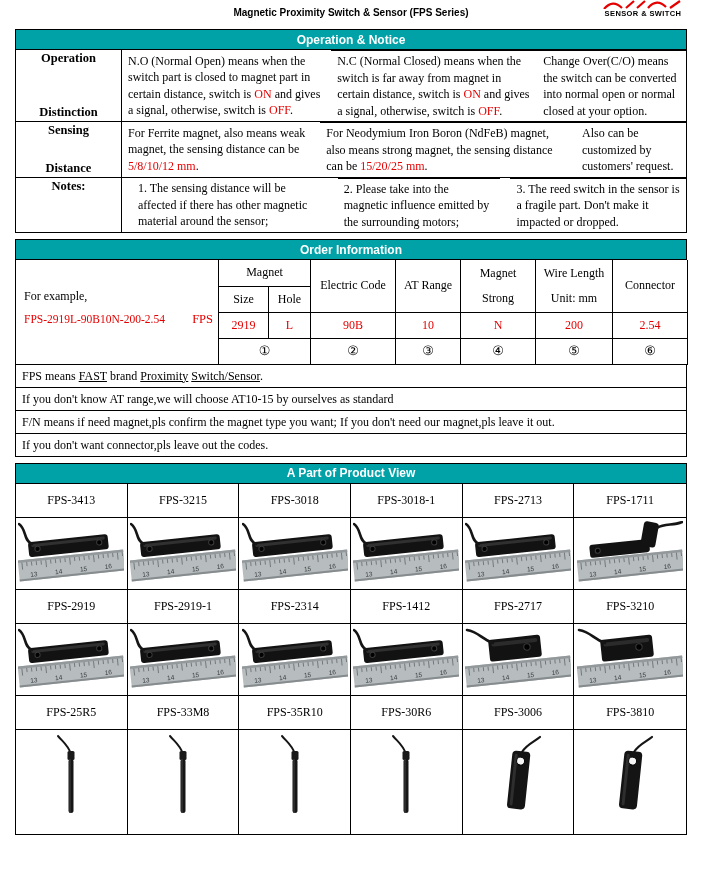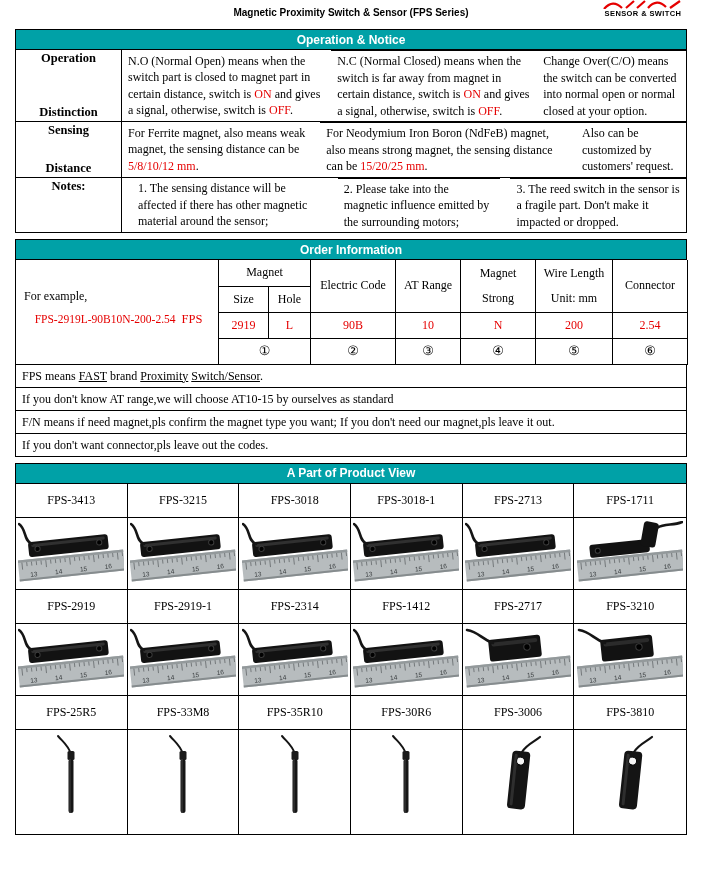--- a/index.html
+++ b/index.html
@@ -31,21 +31,21 @@
   .op-row .txt{font-size:12px;line-height:16.5px;}
   .g2 .op-row{min-height:24px;margin-left:10px;}
 
   
   .order-table{border-collapse:collapse;table-layout:fixed;width:672px;}
   .order-table tr{height:26px;}
   .order-table td{border:1px solid #000;text-align:center;vertical-align:middle;font-size:12px;padding:0;}
   .order-table tr:first-child td{border-top:none;}
   .order-table td.ex{text-align:left;vertical-align:top;}
   .ex-l1{margin:29px 0 0 8px;font-size:12px;}
-  .ex-l2{display:flex;justify-content:center;align-items:baseline;margin:8px 5px 0 8px;font-size:11.5px;white-space:nowrap;}
+  .ex-l2{display:flex;justify-content:space-between;align-items:baseline;margin:8px 5px 0 8px;font-size:11.5px;white-space:nowrap;}
   .ex-l2 .pfx{font-size:12.5px;margin-left:6px;}
   .two{display:flex;flex-direction:column;justify-content:space-around;height:50px;}
   .vals td{color:var(--red);}
   .circ td{font-size:13px;}
   .order-note{border:1px solid #000;border-top:none;min-height:23px;box-sizing:border-box;
               padding:3px 6px;font-size:12px;line-height:16px;}
 
   
   .pgrid{border:1px solid #000;border-top:none;display:grid;grid-template-columns:repeat(6,1fr);}
   .pcell{border-right:1px solid #000;border-bottom:1px solid #000;box-sizing:border-box;background:#fff;}

